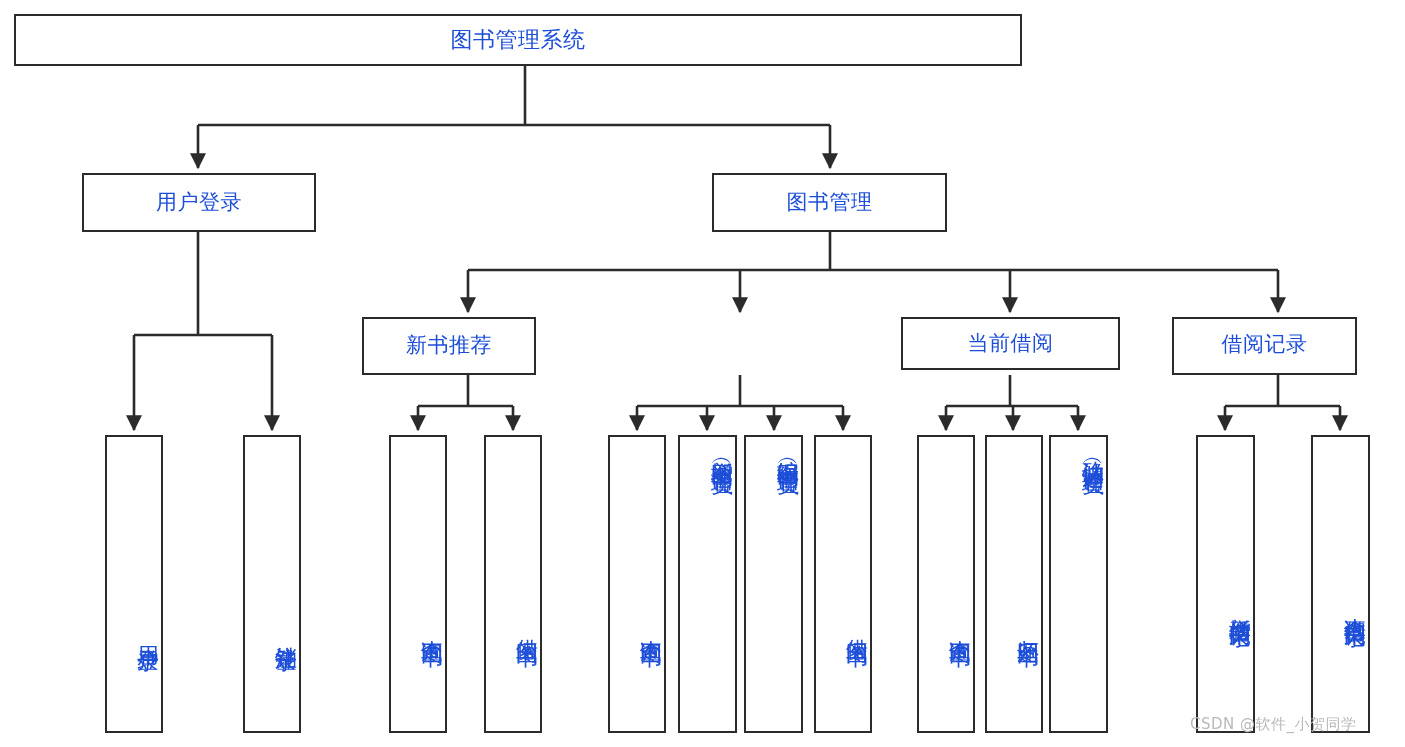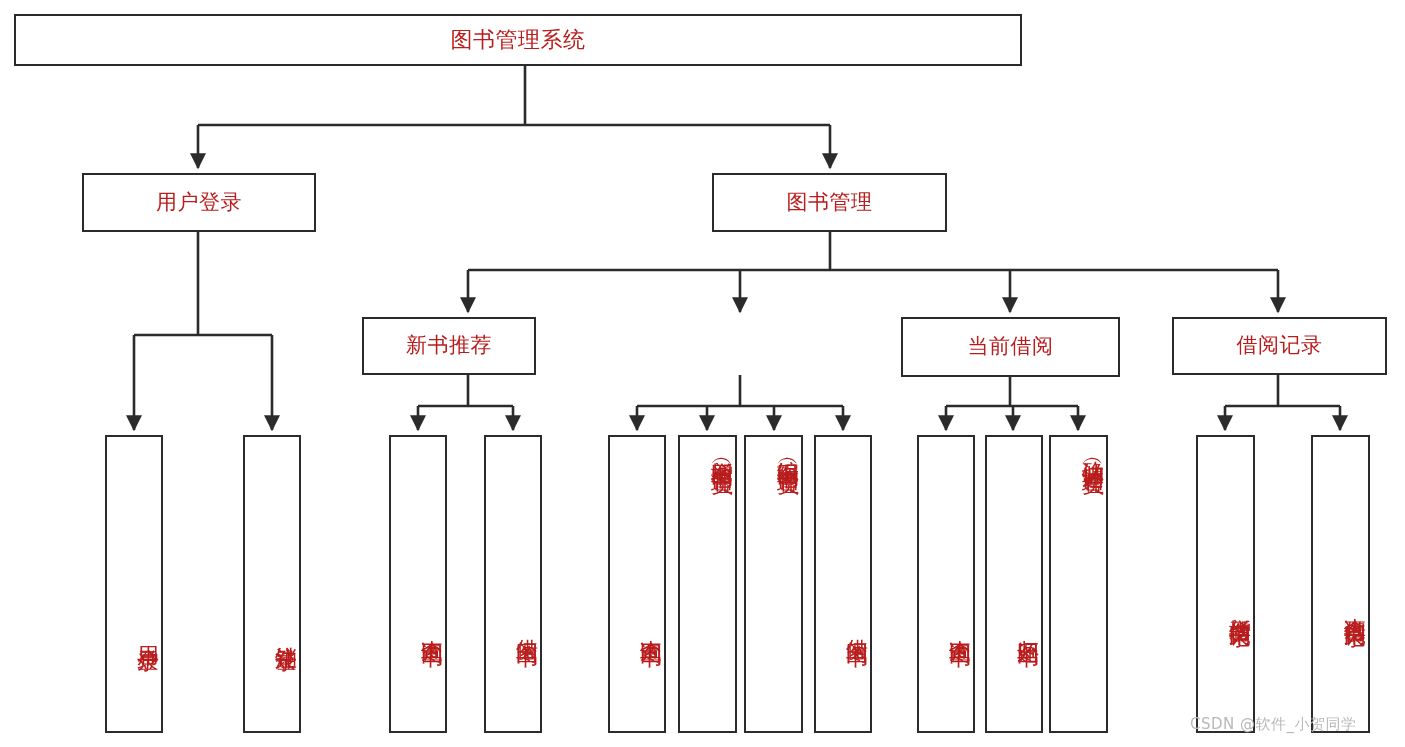--- a/index.html
+++ b/index.html
@@ -25,21 +25,21 @@
     pointer-events: none;
   }
   .node {
     position: absolute;
     box-sizing: border-box;
     border: 2.5px solid #2b2b2b;
     background: #ffffff;
     display: flex;
     align-items: center;
     justify-content: center;
-    color: #b91c1c;
+    color: #1d4ed8;
     letter-spacing: 0.5px;
   }
   .node.horiz {
     font-size: 21px;
     line-height: 1.1;
     white-space: nowrap;
   }
   .node.root {
     font-size: 22px;
   }
@@ -131,24 +131,24 @@
   <div class="node horiz" style="left:82px; top:173px; width:234px; height:59px;">
     <span class="node-label">用户登录</span>
   </div>
   <div class="node horiz" style="left:712px; top:173px; width:235px; height:59px;">
     <span class="node-label">图书管理</span>
   </div>
 
   <div class="node horiz" style="left:362px; top:317px; width:174px; height:58px;">
     <span class="node-label">新书推荐</span>
   </div>
-  <div class="node horiz" style="left:901px; top:317px; width:219px; height:60px;">
+  <div class="node horiz" style="left:901px; top:317px; width:219px; height:53px;">
     <span class="node-label">当前借阅</span>
   </div>
-  <div class="node horiz" style="left:1172px; top:317px; width:215px; height:58px;">
+  <div class="node horiz" style="left:1172px; top:317px; width:185px; height:58px;font-family:Liberation Mono, monospace;">
     <span class="node-label">借阅记录</span>
   </div>
 
   <div class="node vert" style="left:105px; top:435px; width:58px; height:298px; padding-top:96px;">
     <span class="node-label">用户登录</span>
   </div>
   <div class="node vert" style="left:243px; top:435px; width:58px; height:298px; padding-top:96px;">
     <span class="node-label">注销登录</span>
   </div>
 

